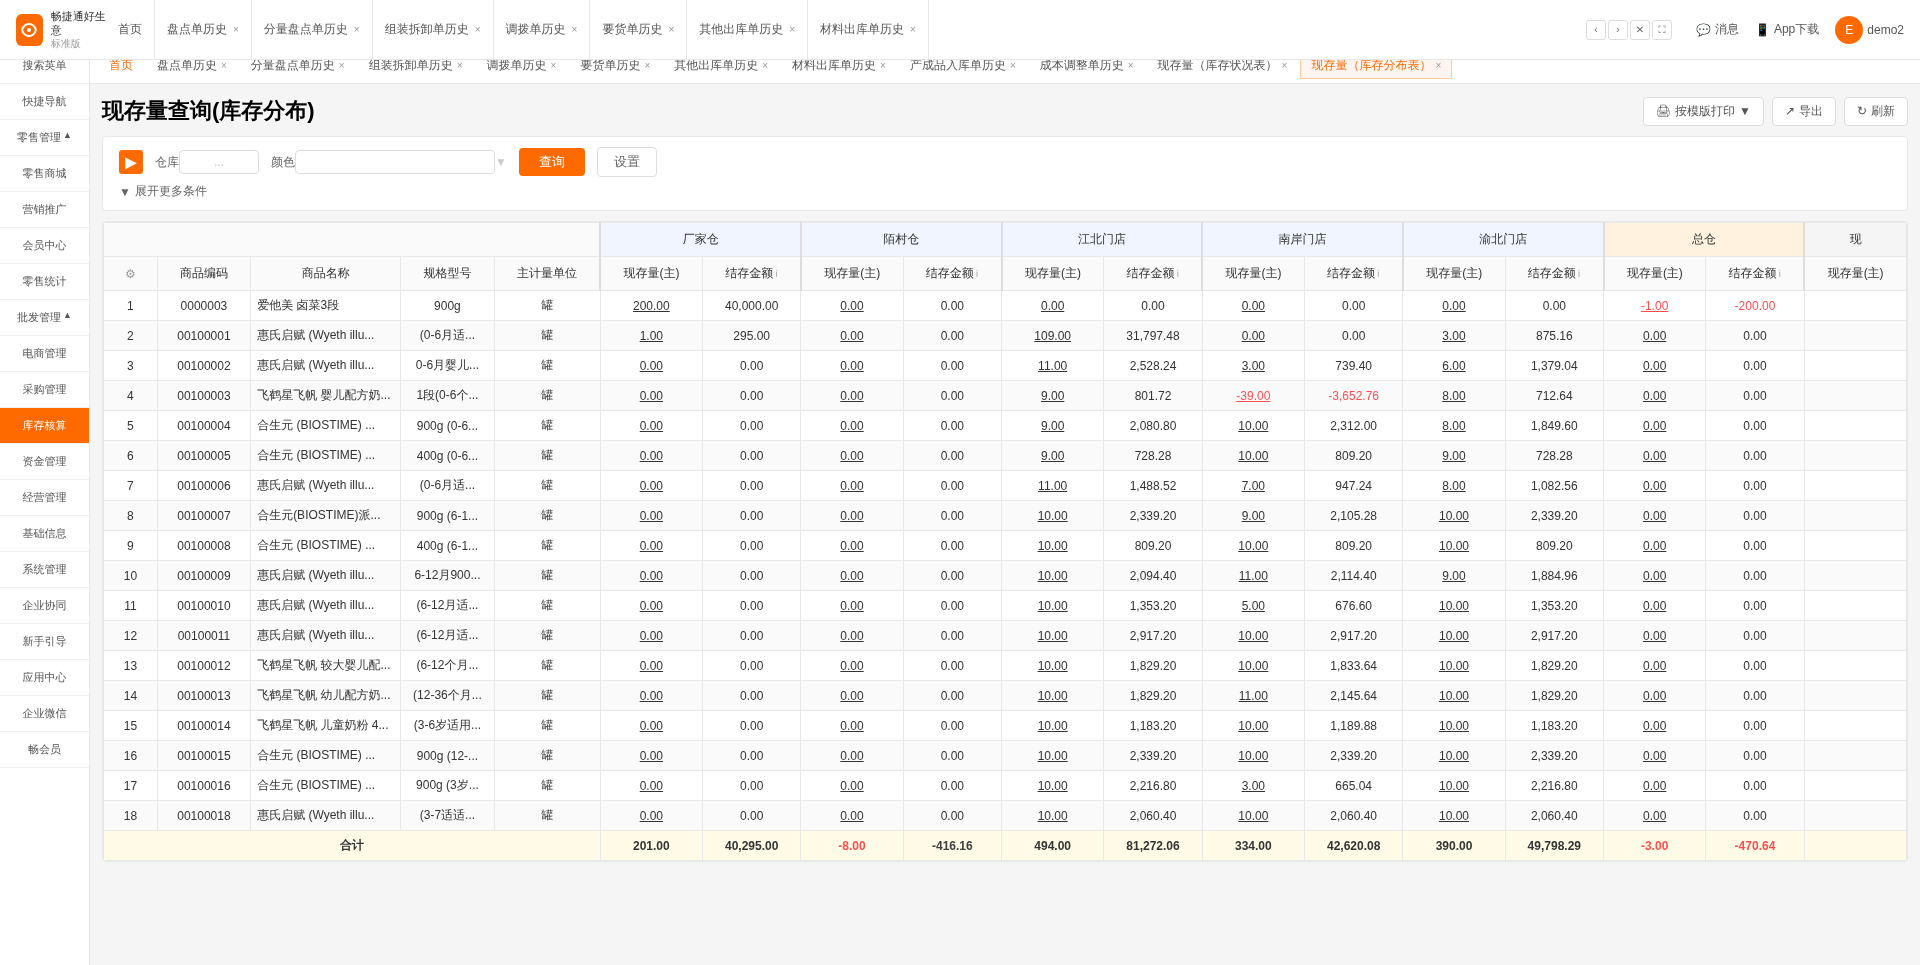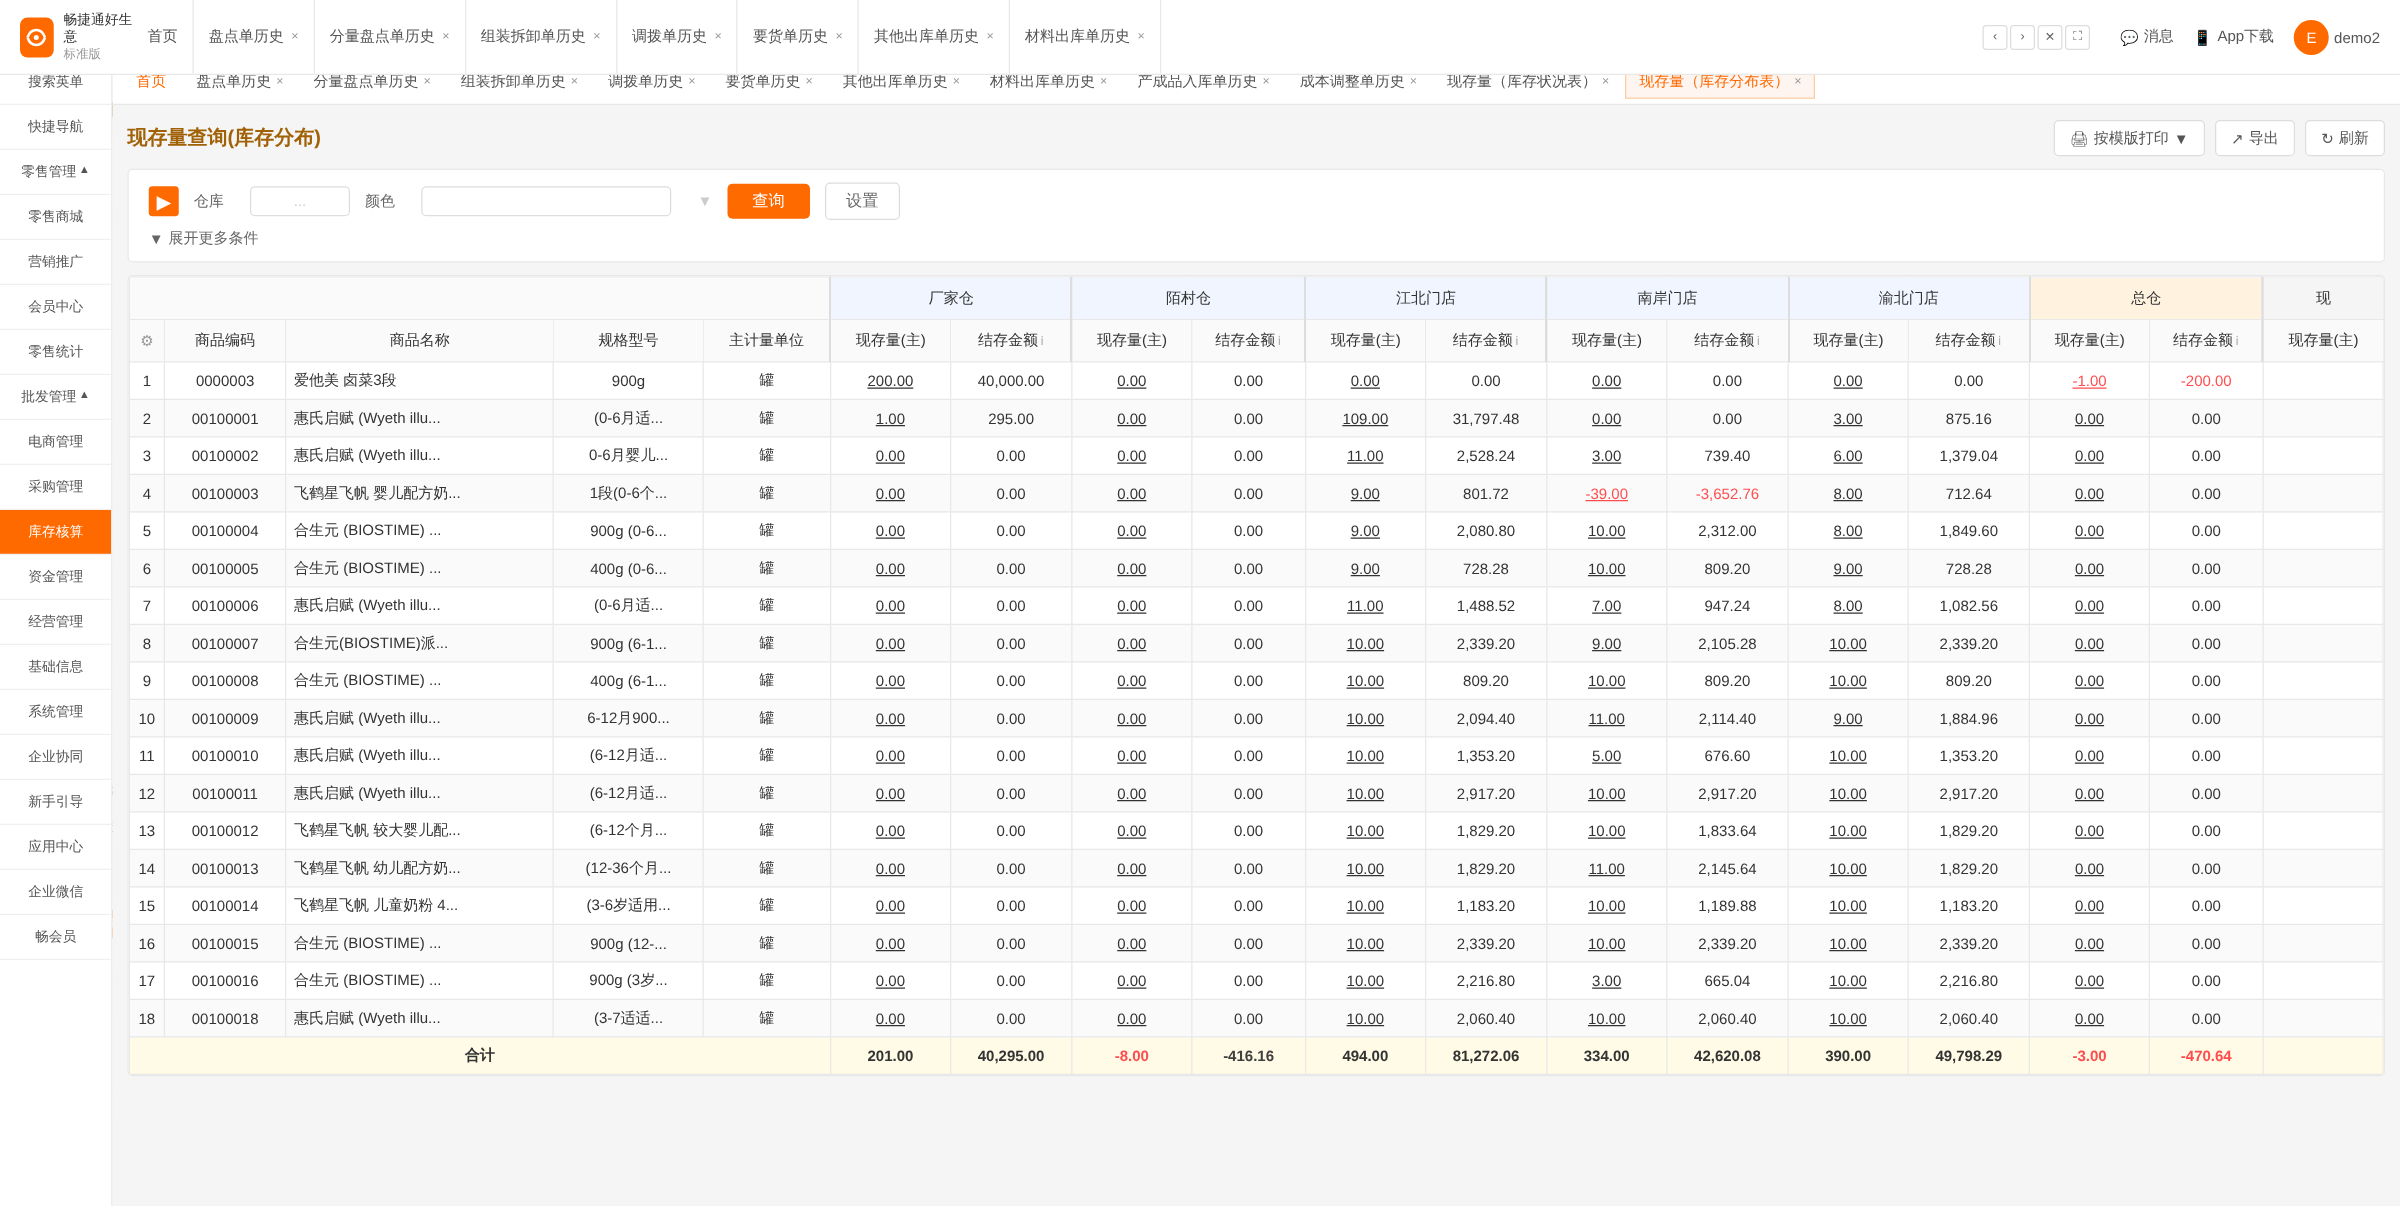--- a/index.html
+++ b/index.html
@@ -146,21 +146,21 @@
       padding: 12px;
     }
     
     
     .page-header {
       display: flex;
       align-items: center;
       justify-content: space-between;
       margin-bottom: 10px;
     }
-    .page-title { font-size: 16px; font-weight: 600; color: #a16207; }
+    .page-title { font-size: 22px; font-weight: 600; color: #000000; }
     .page-actions { display: flex; gap: 8px; align-items: center; }
     .action-btn {
       display: flex; align-items: center; gap: 4px;
       padding: 5px 12px;
       border: 1px solid #ddd;
       border-radius: 4px;
       background: #fff;
       cursor: pointer;
       font-size: 12px;
       color: #555;
@@ -188,21 +188,21 @@
       background: #ff6a00;
       color: white;
       border-radius: 3px;
       cursor: pointer;
       font-size: 14px;
       font-weight: bold;
     }
     .filter-field {
       display: flex;
       align-items: center;
-      gap: 21px;
+      gap: 0;
     }
     .filter-label { color: #666; white-space: nowrap; font-size: 12px; }
     .filter-input {
       border: 1px solid #ddd;
       border-radius: 4px;
       padding: 4px 8px;
       font-size: 12px;
       color: #333;
       background: #fff;
       min-width: 100px;
@@ -248,21 +248,21 @@
     }
     
     .data-table {
       width: 100%;
       border-collapse: collapse;
       font-size: 12px;
     }
     .data-table th {
       background: #fafafa;
       border: 1px solid #e8e8e8;
-      padding: 8px 4px;
+      padding: 8px 21px;
       text-align: center;
       font-weight: 500;
       color: #333;
       white-space: nowrap;
       position: sticky;
       top: 0;
       z-index: 10;
     }
     .data-table th.group-header {
       background: #f5f5f5;

